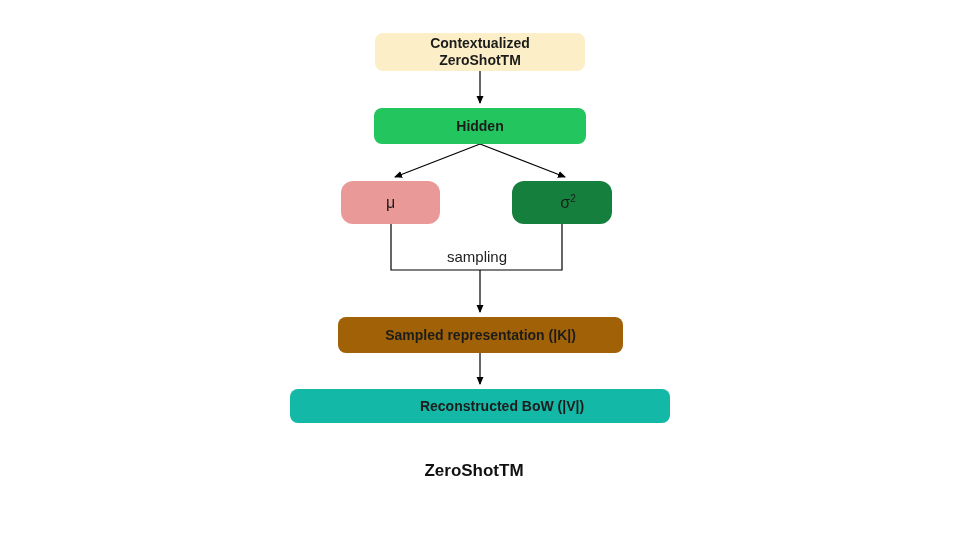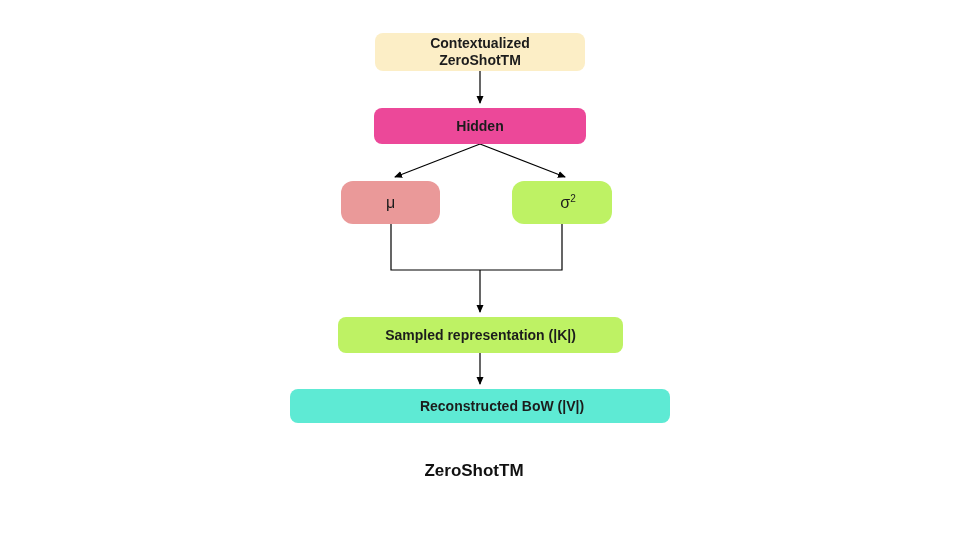--- a/index.html
+++ b/index.html
@@ -60,36 +60,37 @@
     <polyline points="391,224 391,270 562,270 562,224"></polyline>
     <line x1="480" y1="270" x2="480" y2="312" marker-end="url(#arrow)"></line>
     <line x1="480" y1="353" x2="480" y2="384" marker-end="url(#arrow)"></line>
   </svg>
 
   <div class="node node-ce" style="background-color: rgb(252, 238, 198);">
     <span>Contextualized</span>
     <span>ZeroShotTM</span>
   </div>
 
-  <div class="node node-hid" style="background-color: #ec4899;">
+  <div class="node node-hid" style="background-color: #22c55e;">
     <span>Hidden</span>
   </div>
 
   <div class="node pill node-mu" style="background-color: rgb(234, 153, 153);">
     <span>μ</span>
   </div>
 
-  <div class="node pill node-sig" style="background-color: #bef264; padding-left: 12px;">
+  <div class="node pill node-sig" style="background-color: #15803d; padding-left: 12px;">
     <span><span>σ</span><sup>2</sup></span>
   </div>
 
+  <div class="edge-label">sampling</div>
 
-  <div class="node node-samp" style="background-color: #bef264;">
+  <div class="node node-samp" style="background-color: #a16207;">
     <span>Sampled representation (|K|)</span>
   </div>
 
-  <div class="node node-rec" style="background-color: #5eead4; padding-left: 44px;">
+  <div class="node node-rec" style="background-color: #14b8a6; padding-left: 44px;">
     <span>Reconstructed BoW (|V|)</span>
   </div>
 
   <div class="diagram-title">ZeroShotTM</div>
 
 </div>
 
 </body></html>

